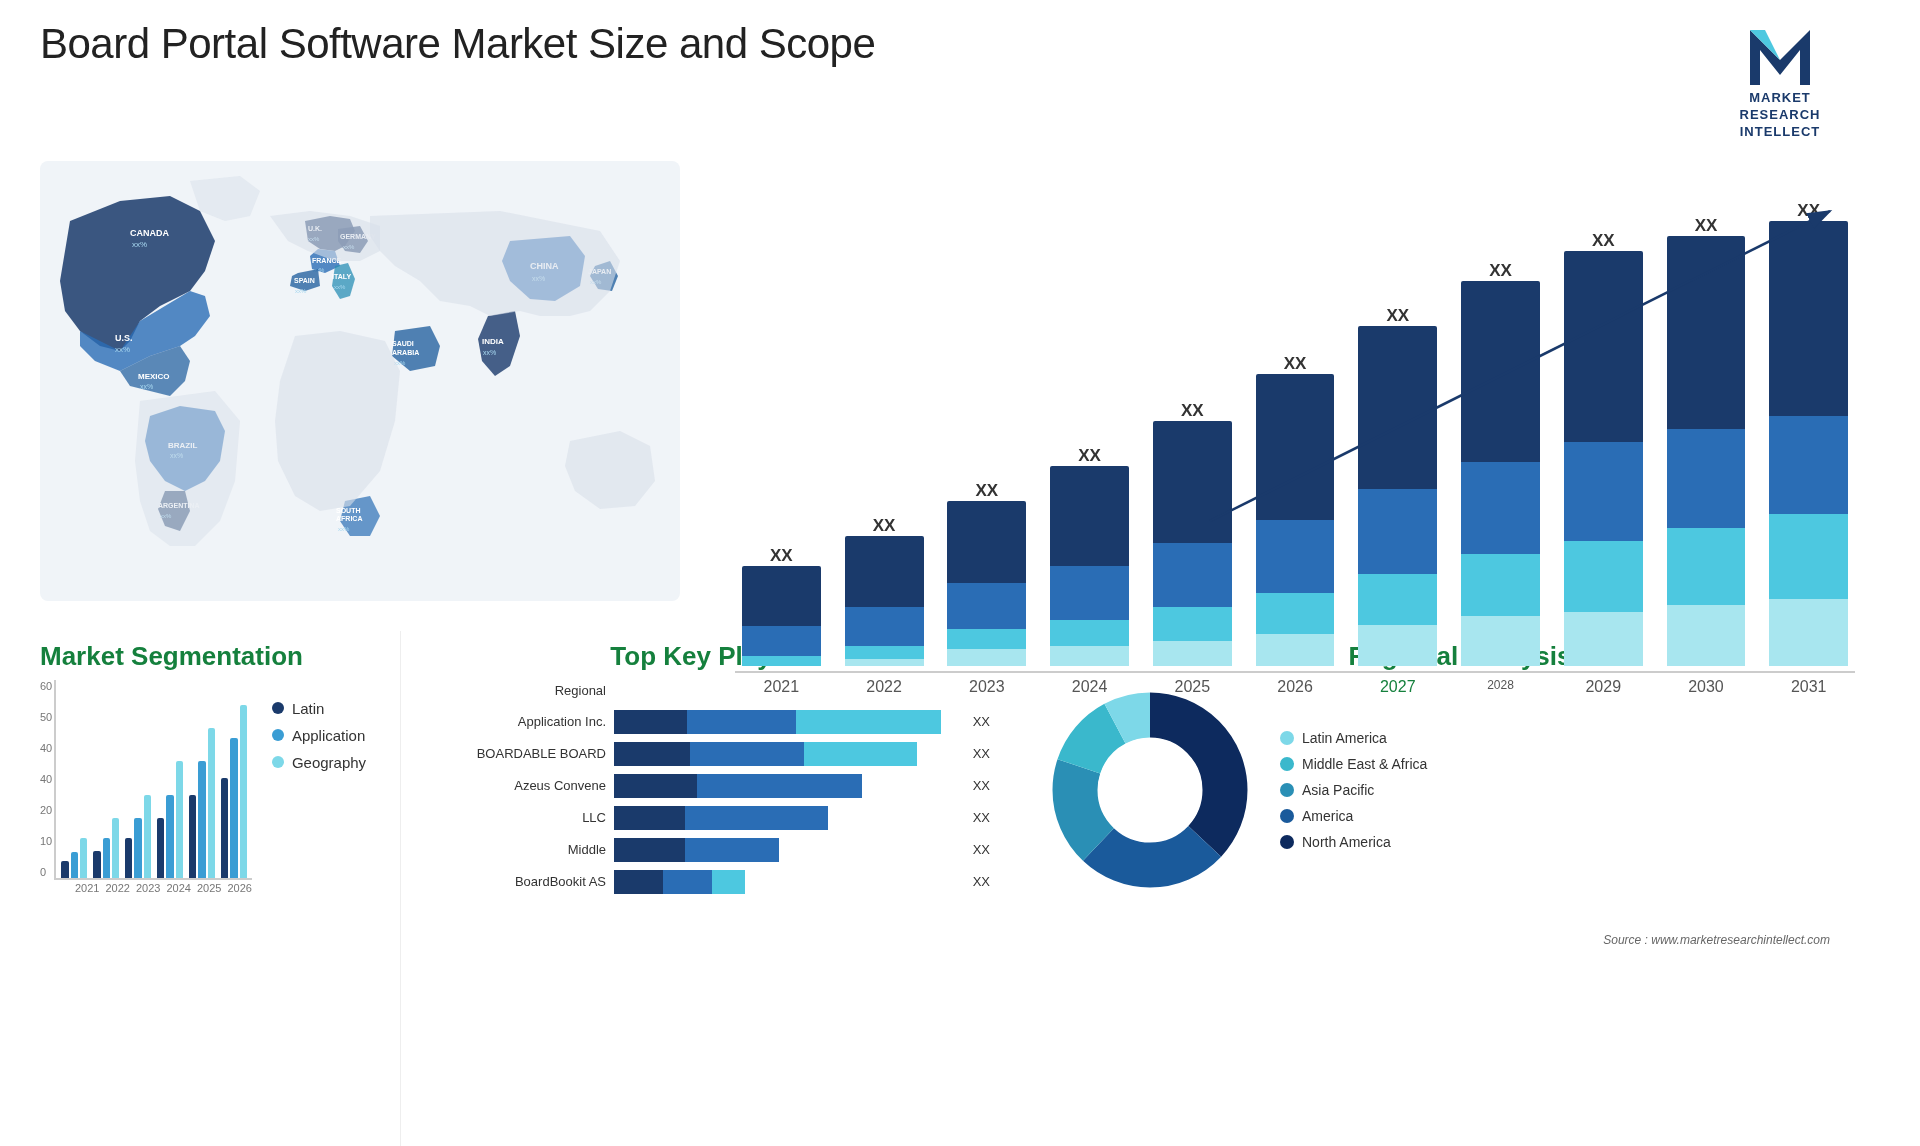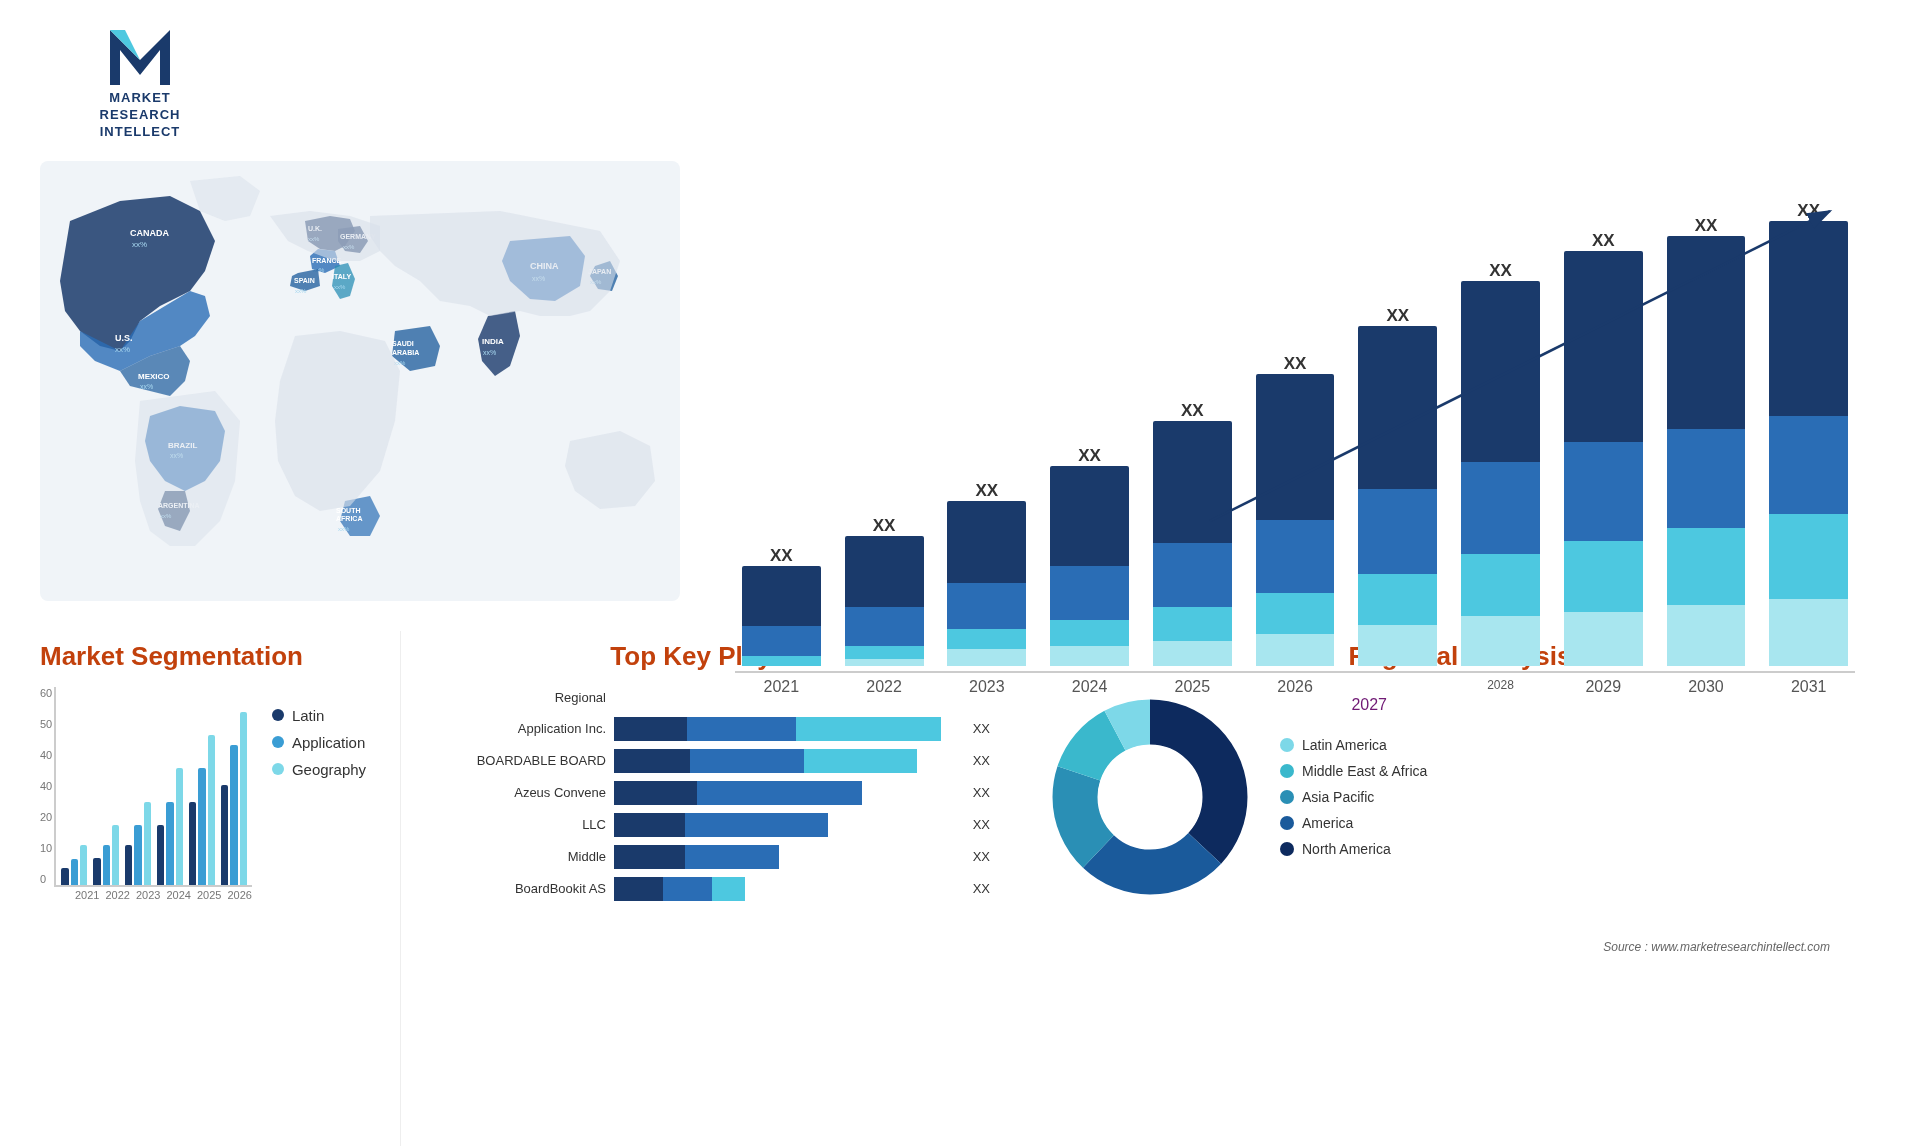--- a/index.html
+++ b/index.html
@@ -50,22 +50,22 @@
     .bar-chart-section {
       padding: 10px 30px 10px 20px;
       position: relative;
       display: flex;
       flex-direction: column;
     }
 
     .section-title {
       font-size: 26px;
       font-weight: 700;
-      color: #c2410c;
-      margin-bottom: 15px;
+      color: #15803d;
+      margin-bottom: 8px;
       text-align: center;
     }
 
     
     .segmentation-section {
       padding: 10px 20px;
     }
     .seg-chart-area {
       display: flex;
       gap: 20px;
@@ -219,20 +219,21 @@
     }
     .seg-chart-inner {
       display: flex;
       gap: 2px;
     }
   </style>
 </head>
 <body>
 
 <div class="header">
+  <h1 class="page-title">Board Portal Software Market Size and Scope</h1>
   <div class="logo-area">
     <svg width="70" height="70" viewBox="0 0 70 70">
 
       <polygon points="5,65 5,10 35,40 65,10 65,65 55,65 55,30 35,55 15,30 15,65" fill="#1a3a6b"></polygon>
 
       <polygon points="5,10 35,40 20,10" fill="#4dc8e0"></polygon>
     </svg>
     <div style="display:flex;flex-direction:column;align-items:center;">
       <span class="logo-text">MARKET</span>
       <span class="logo-text">RESEARCH</span>
@@ -442,21 +443,21 @@
 
       <div style="height:2px;background:#ccc;margin:0 15px;"></div>
 
       <div style="display:flex;gap:10px;padding:5px 15px 0;">
         <span style="flex:1;text-align:center;font-size:16px;color:#555;">2021</span>
         <span style="flex:1;text-align:center;font-size:16px;color:#555;">2022</span>
         <span style="flex:1;text-align:center;font-size:16px;color:#555;">2023</span>
         <span style="flex:1;text-align:center;font-size:16px;color:#555;">2024</span>
         <span style="flex:1;text-align:center;font-size:16px;color:#555;">2025</span>
         <span style="flex:1;text-align:center;font-size:16px;color:#555;">2026</span>
-        <span style="flex:1;font-size:16px;color:#701a75;margin-top:18px;">2027</span>
+        <span style="flex:1;text-align:center;font-size:16px;color:#15803d;">2027</span>
         <span style="flex:1;text-align:center;font-size:12px;color:#555;">2028</span>
         <span style="flex:1;text-align:center;font-size:16px;color:#555;">2029</span>
         <span style="flex:1;text-align:center;font-size:16px;color:#555;">2030</span>
         <span style="flex:1;text-align:center;font-size:16px;color:#555;">2031</span>
       </div>
     </div>
   </div>
 </div>
 
 <div style="display:flex; padding: 0 20px; height: 600px;">

